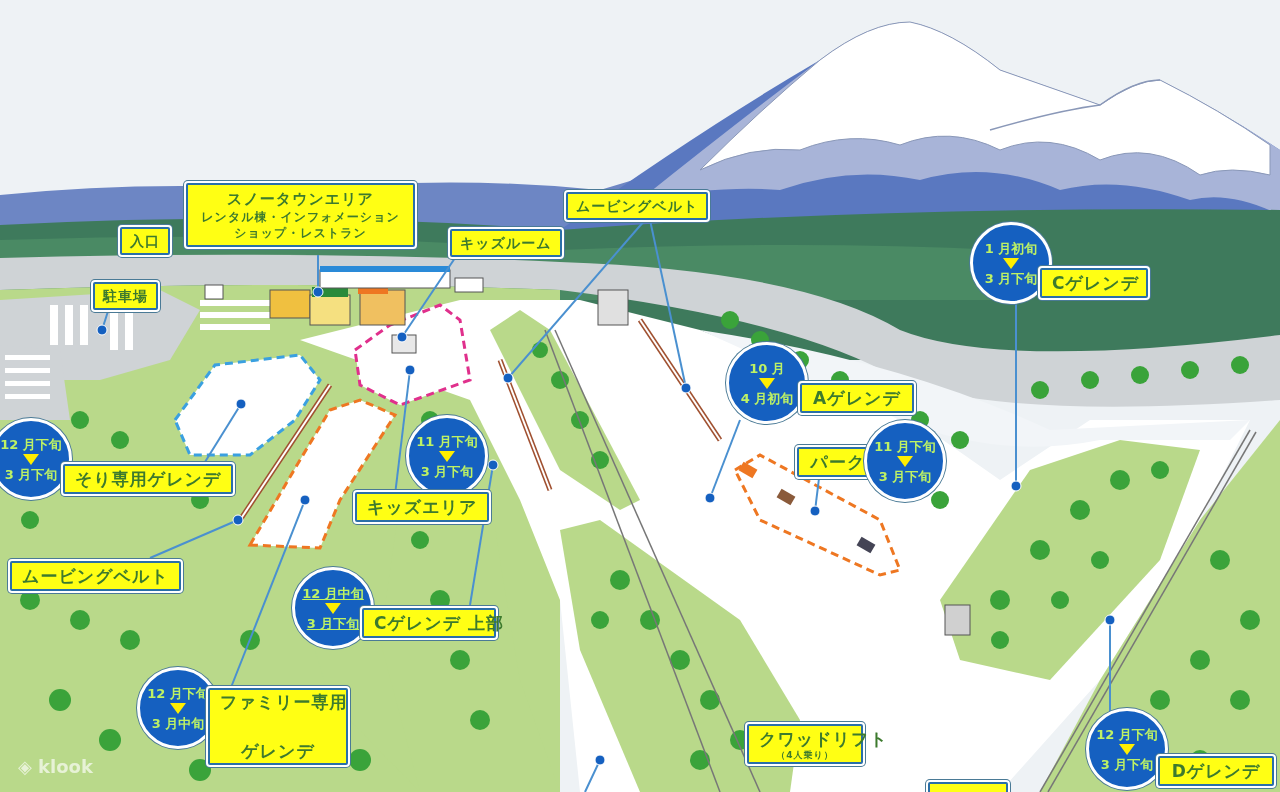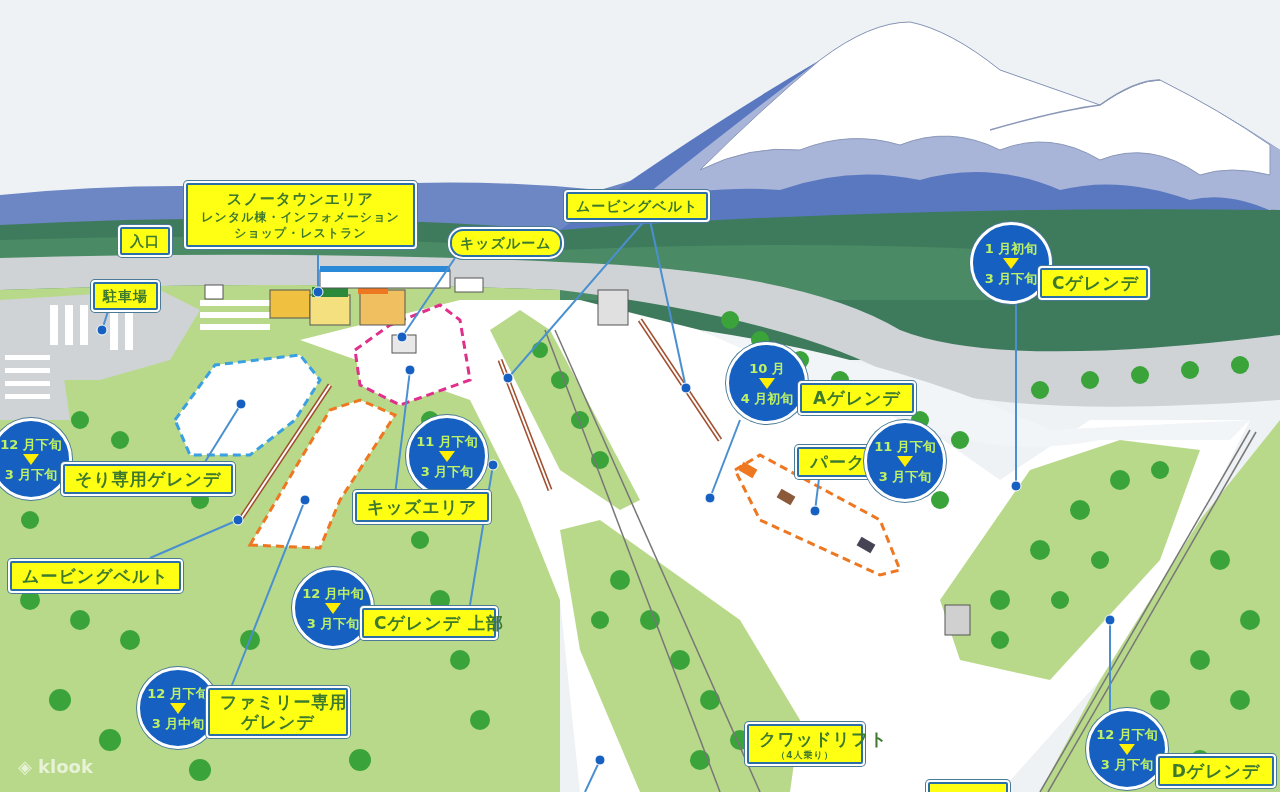--- a/index.html
+++ b/index.html
@@ -221,21 +221,21 @@
 
 <div class="lbl small" style="left:120px;top:227px;">入口</div>
 <div class="lbl small" style="left:93px;top:282px;">駐車場</div>
 
 <div class="lbl multi" style="left:186px;top:183px;width:205px;font-size:15px;padding:4px 10px;">
   <span style="display:block;">スノータウンエリア</span>
   <span style="display:block;font-size:12px;line-height:16px;">レンタル棟・インフォメーション</span>
   <span style="display:block;font-size:12px;line-height:16px;">ショップ・レストラン</span>
 </div>
 
-<div class="lbl small" style="left:450px;top:229px;border-radius:13px;">キッズルーム</div>
+<div class="lbl small" style="left:450px;top:229px;">キッズルーム</div>
 <div class="lbl small" style="left:566px;top:192px;">ムービングベルト</div>
 
 <div class="circle" style="left:-10px;top:418px;">
   <span>12 月下旬</span>
     <div class="tri"></div>
     <span>3 月下旬</span>
 </div>
 <div class="lbl" style="left:63px;top:464px;">そり専用ゲレンデ</div>
 
 <div class="lbl" style="left:10px;top:561px;">ムービングベルト</div>
@@ -261,35 +261,35 @@
     <span>3 月下旬</span>
 </div>
 
 <div class="circle" style="left:970px;top:222px;">
   <span>1 月初旬</span>
     <div class="tri"></div>
     <span>3 月下旬</span>
 </div>
 <div class="lbl" style="left:1040px;top:268px;width:84px;">Cゲレンデ</div>
 
-<div class="circle" style="left:292px;top:567px;">
+<div class="circle" style="left:292px;top:567px;text-decoration:underline;">
   <span>12 月中旬</span>
     <div class="tri"></div>
     <span>3 月下旬</span>
 </div>
 <div class="lbl" style="left:362px;top:608px;width:110px;">Cゲレンデ 上部</div>
 
 <div class="circle" style="left:137px;top:667px;">
   <span>12 月下旬</span>
     <div class="tri"></div>
     <span>3 月中旬</span>
 </div>
 <div class="lbl multi" style="left:208px;top:688px;width:116px;">
   <span style="display:block;">ファミリー専用</span>
-  <span style="display:block;">ゲレンデ</span>
+  <span style="display:block;margin-top:29px;">ゲレンデ</span>
 </div>
 
 <div class="lbl" style="left:747px;top:724px;width:92px;">
   <span style="display:block;">クワッドリフト</span>
   <span class="sub">（4人乗り）</span>
 </div>
 
 <div class="lbl" style="left:928px;top:782px;width:76px;height:20px;padding:0;"></div>
 
 <div class="circle" style="left:1086px;top:708px;">

